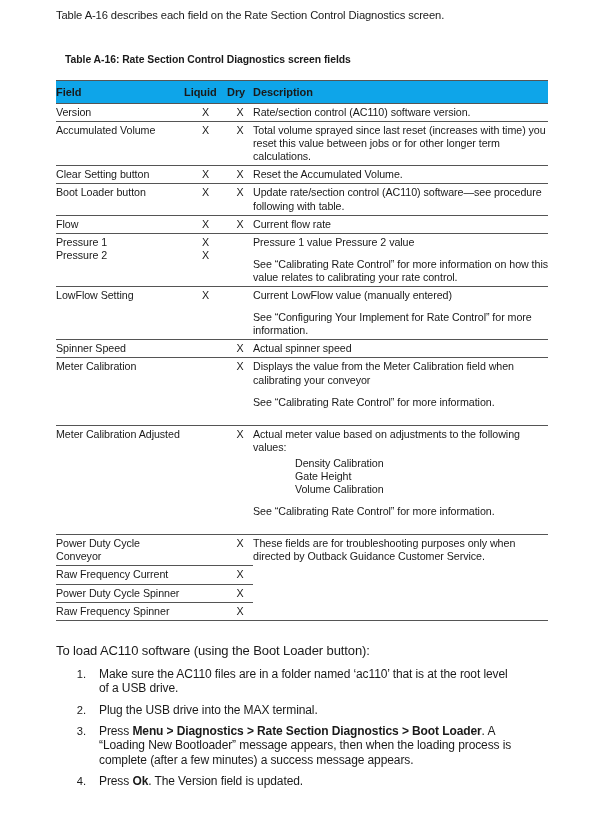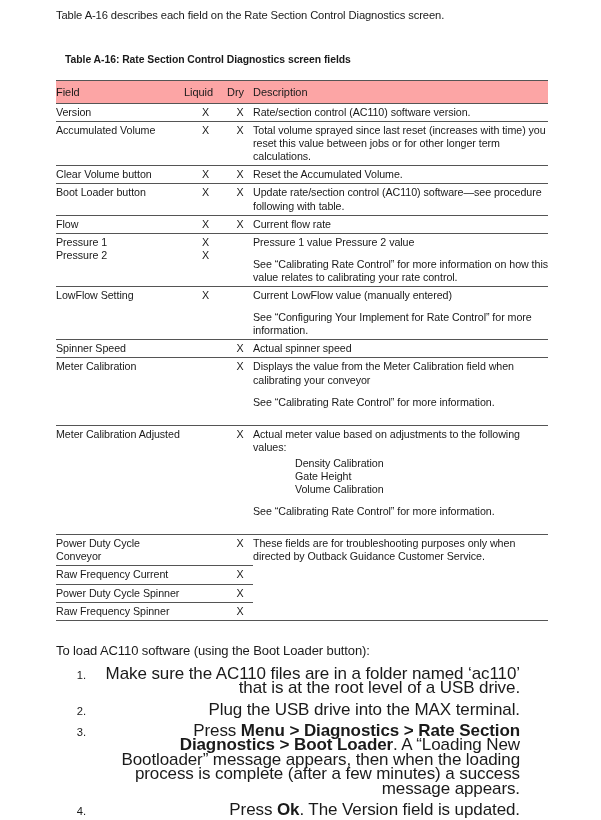--- a/index.html
+++ b/index.html
@@ -41,22 +41,22 @@
     width: 492px;
     table-layout: fixed;
     font-size: 10.7px;
   }
   table.spec col.c-field  { width: 128px; }
   table.spec col.c-liquid { width: 43px; }
   table.spec col.c-dry    { width: 26px; }
   table.spec col.c-desc   { width: 295px; }
 
   table.spec thead th {
-    background: #fca5a5;
-    font-weight: normal;
+    background: #0ea5e9;
+    font-weight: bold;
     font-size: 11px;
     text-align: left;
     padding: 5px 0 5px 0;
     border-top: 1.6px solid #555;
     border-bottom: 1.4px solid #555;
     letter-spacing: -0.05px;
   }
   th.h-field { padding-left: 5px; }
   th.h-liquid { text-align: left; padding-left: 1px; }
   th.h-dry { text-align: left; padding-left: 1px; }
@@ -89,24 +89,23 @@
   .proc-intro {
     font-size: 13px;
     line-height: 14px;
     margin: 0;
     padding-top: 23px;
     letter-spacing: -0.1px;
   }
   ol.steps {
     margin: 9px 0 16px 0;
     padding-left: 33px;
-    font-size: 17px;
+    font-size: 12px;
     line-height: 14.4px;
     letter-spacing: -0.1px;
-    text-align: right;
   }
   ol.steps > li {
     padding-left: 10px;
     margin-bottom: 7px;
   }
   ol.steps > li::marker { font-size: 11.2px; }
   b { font-weight: bold; }
 </style>
 </head>
 <body>
@@ -142,21 +141,21 @@
       </tr>
 
       <tr>
         <td class="field">Accumulated Volume</td>
         <td class="mark">X</td>
         <td class="mark">X</td>
         <td class="desc">Total volume sprayed since last reset (increases with time) you reset this value between jobs or for other longer term calculations.</td>
       </tr>
 
       <tr>
-        <td class="field">Clear Volume button</td>
+        <td class="field">Clear Setting button</td>
         <td class="mark">X</td>
         <td class="mark">X</td>
         <td class="desc">Reset the Accumulated Volume.</td>
       </tr>
 
       <tr>
         <td class="field">Boot Loader button</td>
         <td class="mark">X</td>
         <td class="mark">X</td>
         <td class="desc">Update rate/section control (AC110) software—see procedure following with table.</td>

